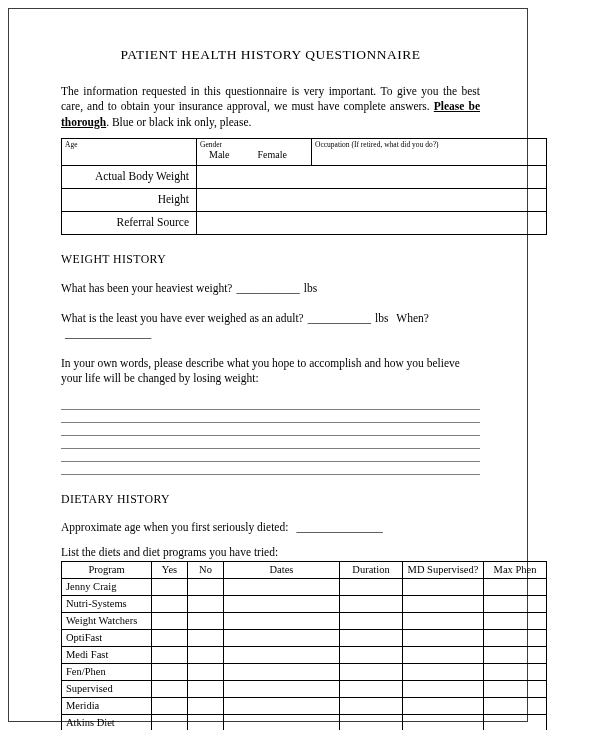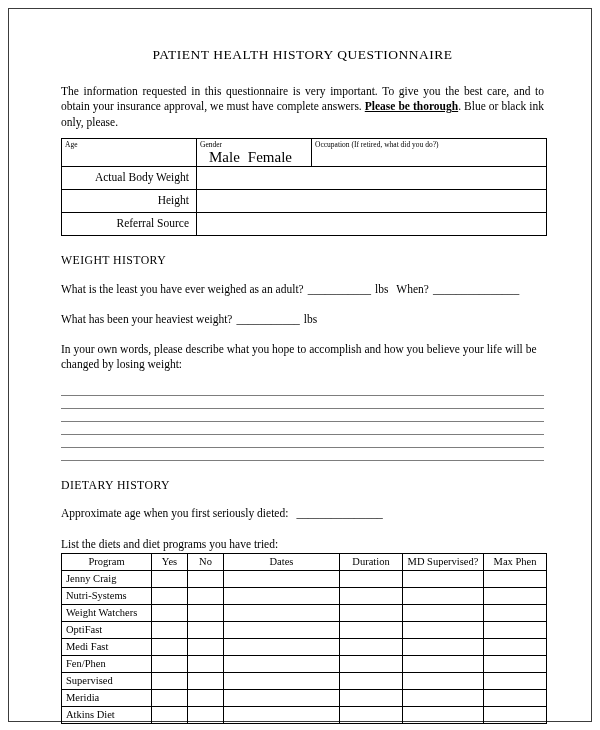--- a/index.html
+++ b/index.html
@@ -3,21 +3,21 @@
 <meta charset="utf-8">
 <style>
   * { margin:0; padding:0; box-sizing:border-box; }
   html,body { width:600px; height:730px; background:#fff; }
   body {
     font-family:"Liberation Serif","DejaVu Serif",serif;
     color:#000;
     position:relative;
   }
   .page {
-    position:absolute; left:8px; top:8px; width:584px; height:714px;
+    position:absolute; left:8px; top:8px; width:520px; height:714px;
     border:1px solid #3c3c3c;
     padding:38px 47px 0 52px;
     background:#fff;
   }
   .title {
     font-size:13.5px; font-weight:400; text-align:center;
     letter-spacing:.5px; margin-bottom:21px;
   }
   .intro {
     font-size:11.5px; line-height:1.34; text-align:justify;
@@ -29,35 +29,35 @@
 
   .info-table td { border:1px solid #000; vertical-align:top; }
   .cell-label { display:block; font-size:7.5px; padding:2px 0 0 3px; line-height:1.1; }
   .r1 td { height:19px; }
   .r2 td { height:27px; }
   .r3 td { height:23px; }
   .row-label {
     text-align:right; font-size:11.5px;
     padding:4px 7px 0 0; vertical-align:top;
   }
-  .gender-options { display:flex; gap:8px; padding-left:12px; font-size:15px; margin-top:0; }
+  .gender-options { display:flex; gap:28px; padding-left:12px; font-size:10px; margin-top:0; }
 
   .section-heading {
     font-size:11.8px; font-weight:400; letter-spacing:.4px;
     margin-top:17px; margin-bottom:0;
   }
   .q { font-size:11.5px; line-height:1.35; margin-top:14px; }
   .blank { margin:0 4px; letter-spacing:0; }
   .when { margin-left:8px; }
 
   .write-lines { margin-top:10px; }
   .wline { height:13px; border-bottom:1px solid #7d7d7d; }
 
   .sub-q { font-size:11.5px; margin-top:14px; }
-  .list-prompt { font-size:11.5px; margin-top:19px; margin-bottom:3px; }
+  .list-prompt { font-size:11.5px; margin-top:13px; margin-bottom:3px; }
 
   .diet-table th, .diet-table td {
     border:1px solid #000; font-size:10.5px; font-weight:400;
     height:17px; padding:0 2px; overflow:hidden; white-space:nowrap;
   }
   .diet-table th { text-align:center; vertical-align:middle; }
   .diet-table td { vertical-align:middle; }
   .diet-table td.program { text-align:left; padding-left:4px; }
 </style>
 </head>
@@ -101,23 +101,23 @@
     </tr>
     <tr class="r3">
       <td class="row-label">Referral Source</td>
       <td colspan="2"></td>
     </tr>
   </tbody>
     </table>
 
   <h2 class="section-heading">WEIGHT HISTORY</h2>
 
+  <p class="q"><span>What has been your heaviest weight?</span><span class="blank">___________</span><span>lbs</span></p>
+
   <p class="q"><span>What is the least you have ever weighed as an adult?</span><span class="blank">___________</span><span>lbs</span><span class="when">When?</span><span class="blank">_______________</span></p>
-
-  <p class="q"><span>What has been your heaviest weight?</span><span class="blank">___________</span><span>lbs</span></p>
 
   <p class="q">In your own words, please describe what you hope to accomplish and how you believe your life will be changed by losing weight:</p>
 
   <div class="write-lines">
     <div class="wline"></div>
     <div class="wline"></div>
     <div class="wline"></div>
     <div class="wline"></div>
     <div class="wline"></div>
     <div class="wline"></div>

